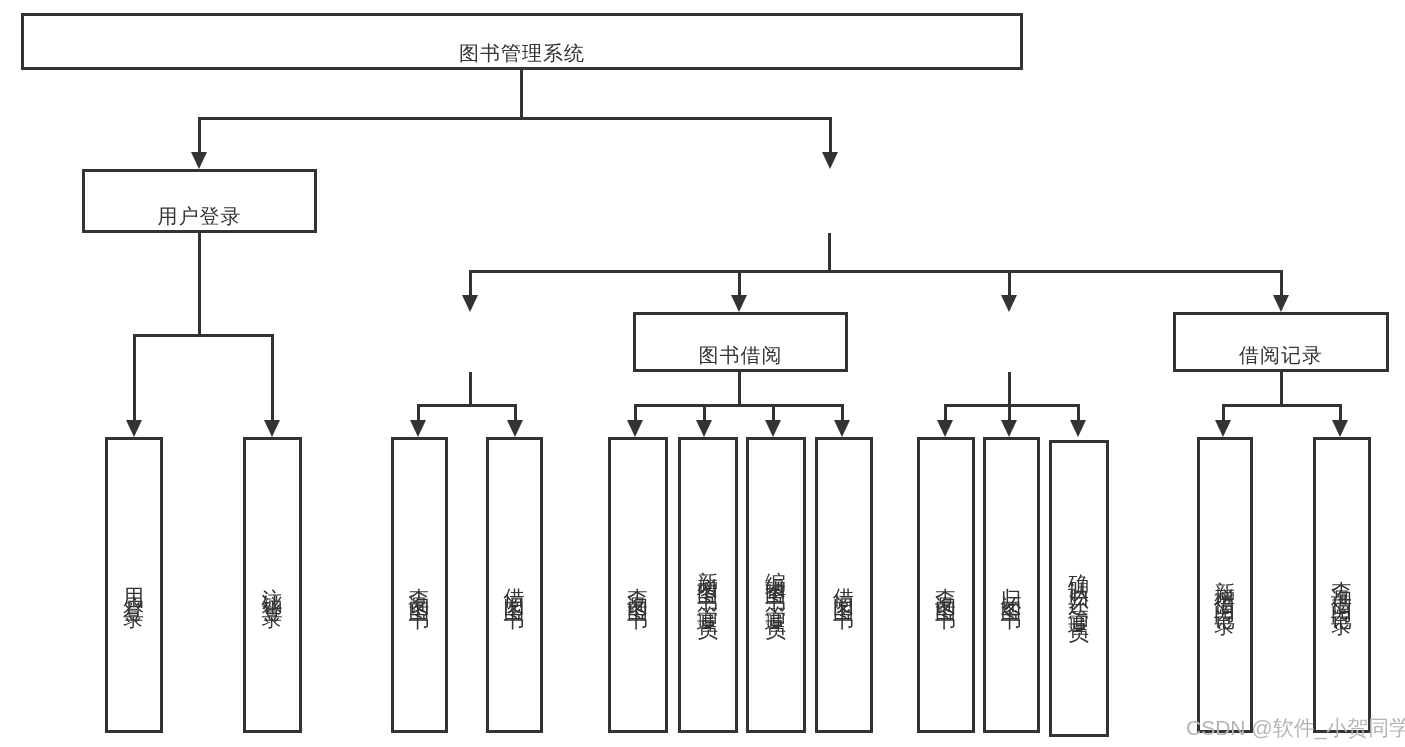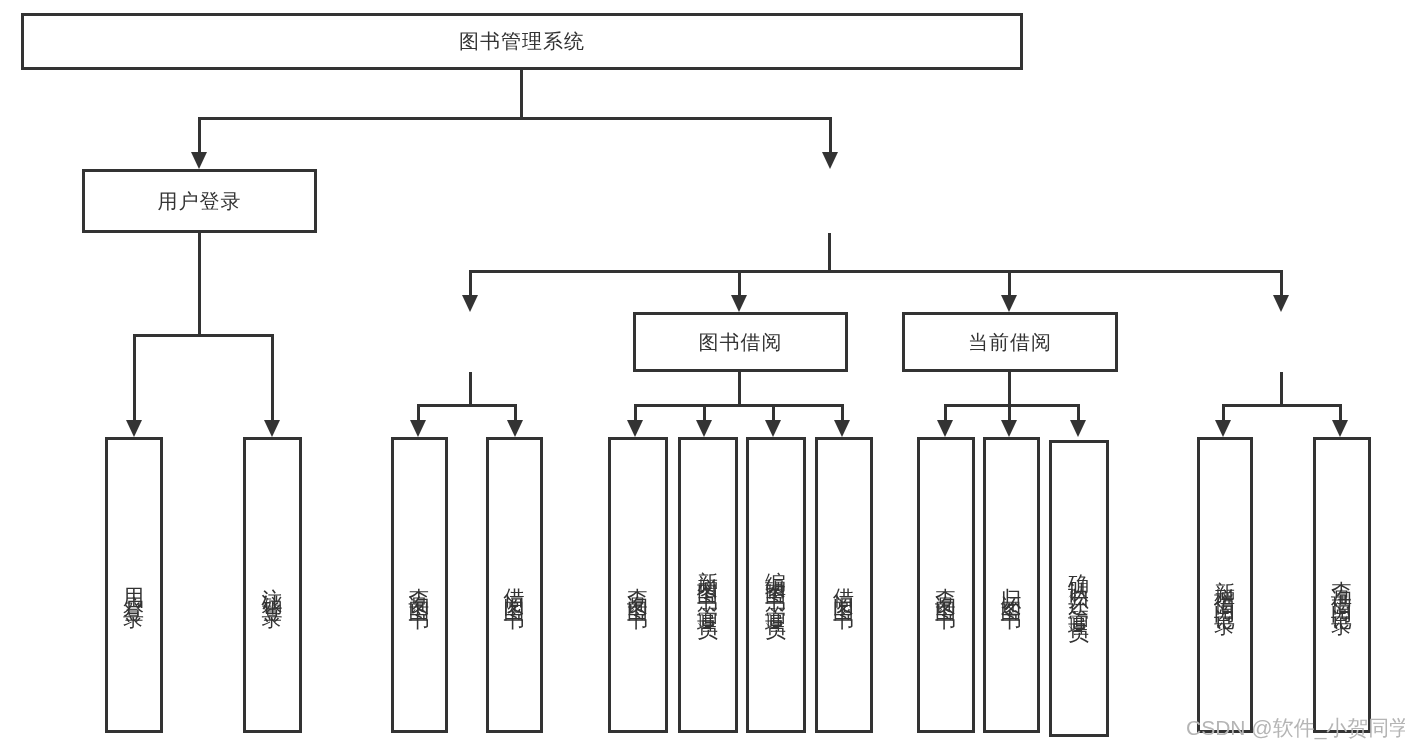--- a/index.html
+++ b/index.html
@@ -14,21 +14,21 @@
     background:#ffffff;
     font-family:"Liberation Sans", sans-serif;
     color:var(--text);
     overflow:hidden;
   }
   .box{
     position:absolute;
     box-sizing:border-box;
     border:3px solid var(--line);
     background:#ffffff;
-    display:flex;align-items:center;justify-content:center;
+    display:flex;align-items:flex-end;justify-content:center;
     font-size:20px;
     letter-spacing:1px;
     color:var(--text);
     z-index:2;
   }
   .vbox{
     position:absolute;
     box-sizing:border-box;
     border:3px solid var(--line);
     background:#ffffff;
@@ -92,22 +92,22 @@
   <div class="vl" style="left:738px;top:270px;height:26px;"></div>
   <div class="ar" style="left:731px;top:295px;"></div>
   <div class="vl" style="left:1008px;top:270px;height:26px;"></div>
   <div class="ar" style="left:1001px;top:295px;"></div>
   <div class="vl" style="left:1280px;top:270px;height:26px;"></div>
   <div class="ar" style="left:1273px;top:295px;"></div>
 
   <div class="box" style="left:633px;top:312px;width:215px;height:60px;">
     <span>图书借阅</span>
   </div>
-  <div class="box" style="left:902px;top:312px;width:216px;height:60px;">
-    <span>当前借阅</span>
+  <div class="box" style="left:1173px;top:312px;width:216px;height:60px;">
+    <span>借阅记录</span>
   </div>
 
   <div class="vl" style="left:469px;top:372px;height:34px;"></div>
   <div class="hl" style="left:417px;top:404px;width:100px;"></div>
   <div class="vl" style="left:417px;top:404px;height:17px;"></div>
   <div class="ar" style="left:410px;top:420px;"></div>
   <div class="vl" style="left:514px;top:404px;height:17px;"></div>
   <div class="ar" style="left:507px;top:420px;"></div>
 
   <div class="vl" style="left:738px;top:372px;height:34px;"></div>

